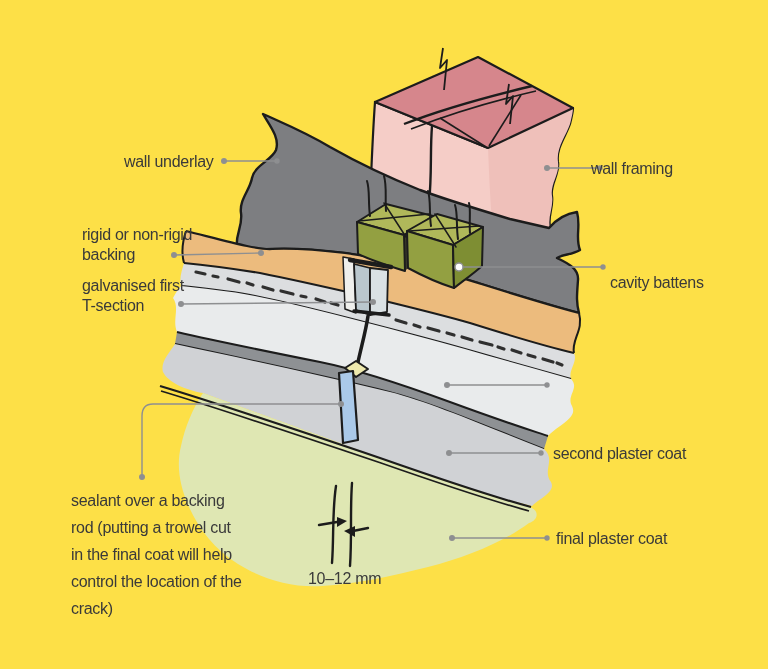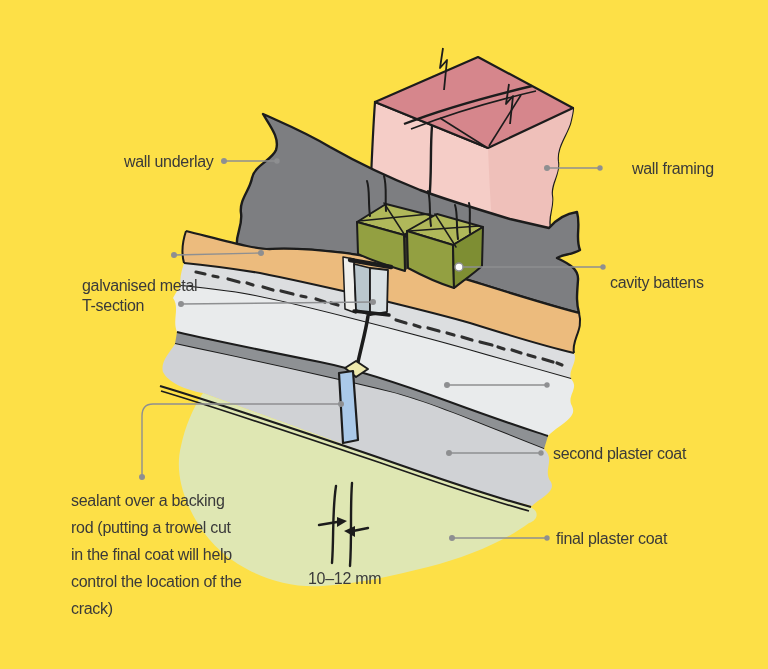--- a/index.html
+++ b/index.html
@@ -202,23 +202,25 @@
       </g>
       <g>
         <path fill="none" d="M 341 404 L 153 404 Q 142 404 142 416 L 142 477"></path>
         <circle cx="341" cy="404" r="2.3"></circle>
           <circle cx="142" cy="477" r="2.3"></circle>
       </g>
     </g>
   </svg>
 
   <div class="lbl" style="left:124px;top:152px;">wall underlay</div>
-  <div class="lbl" style="left:82px;top:276px;">galvanised metal
+  <div class="lbl" style="left:82px;top:225px;">rigid or non-rigid
+backing</div>
+  <div class="lbl" style="left:82px;top:276px;">galvanised first
 T-section</div>
-  <div class="lbl" style="left:632px;top:159px;">wall framing</div>
+  <div class="lbl" style="left:591px;top:159px;">wall framing</div>
   <div class="lbl" style="left:610px;top:258px;margin-top:15px;">cavity battens</div>
   <div class="lbl" style="left:556px;top:529px;">final plaster coat</div>
   <div class="lbl" style="left:553px;top:444px;">second plaster coat</div>
   <div class="lbl note" style="left:71px;top:487px;">sealant over a backing
 rod (putting a trowel cut
 in the final coat will help
 control the location of the
 crack)</div>
   <div class="lbl" style="left:308px;top:569px;text-align:right;">10–12 mm</div>
 </div>

